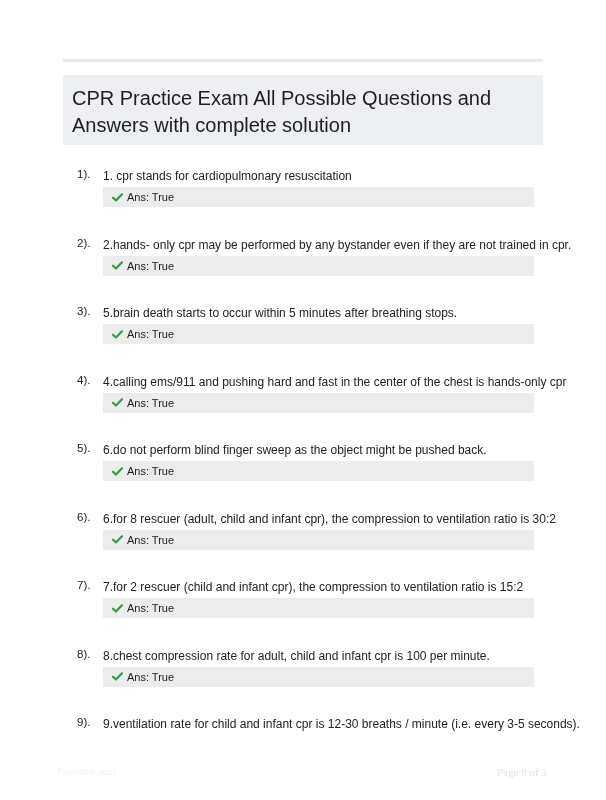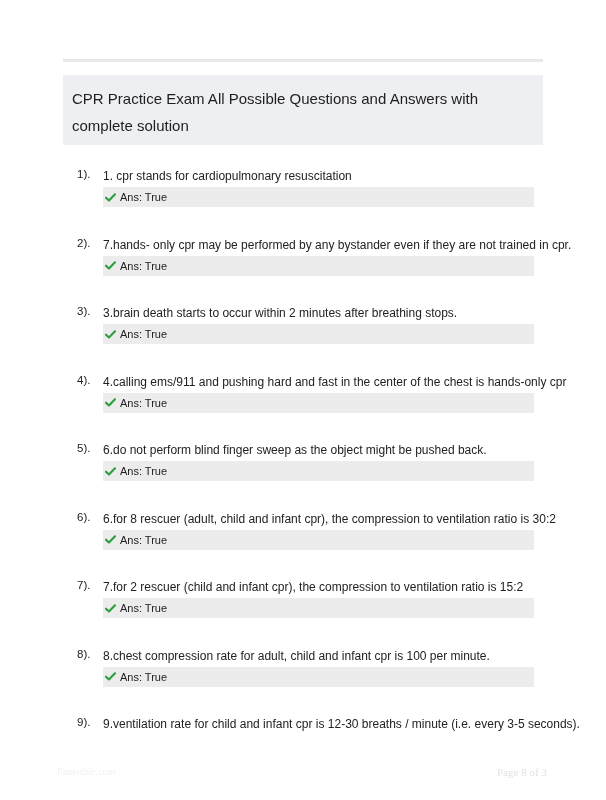--- a/index.html
+++ b/index.html
@@ -8,33 +8,33 @@
       font-family: "Liberation Sans", sans-serif; color: #222;
     }
     .top-rule {
       position: absolute; left: 63px; top: 59px; width: 480px; height: 3px; background: #e9e9ec;
     }
     .title-box {
       position: absolute; left: 63px; top: 75px; width: 480px; height: 70px;
       background: #eeeff2; box-sizing: border-box; padding: 10px 10px 0 9px;
     }
     .title-box h1 {
-      margin: 0; font-weight: normal; font-size: 15px; line-height: 27px; color: #1e1e1e;
+      margin: 0; font-weight: normal; font-size: 20px; line-height: 27px; color: #1e1e1e;
     }
     .list { position: absolute; left: 0; top: 0; }
     .item { position: absolute; left: 0; width: 606px; }
     .num {
       position: absolute; left: 77px; top: 0; font-size: 11.5px; color: #222;
     }
     .q {
       position: absolute; left: 103px; top: 1px; font-size: 12px; color: #222; white-space: nowrap;
     }
     .ans {
       position: absolute; left: 103px; top: 19px; width: 431px; height: 20px;
-      background: #ececec; box-sizing: border-box; padding-left: 2px;
+      background: #ececec; box-sizing: border-box; padding-left: 9px;
       display: flex; align-items: center; font-size: 11px; color: #222;
     }
     .check { width: 11px; height: 9px; margin-right: 4px; display: inline-block; }
     .footer-left {
       position: absolute; left: 57px; top: 766px; font-size: 10px; color: #f1f1f1;
       font-family: "Liberation Serif", serif;
     }
     .footer-right {
       position: absolute; left: 497px; top: 766px; font-size: 11px; color: #e2e2e2;
       font-family: "Liberation Serif", serif;
@@ -57,32 +57,32 @@
     <div class="ans">
       <svg class="check" viewBox="0 0 12 10">
           <path d="M1 5.2 L4.3 8.3 L11 1.5" fill="none" stroke="#2e9e3e" stroke-width="2.4" stroke-linecap="round" stroke-linejoin="round"></path>
         </svg>
       <span>Ans: True</span>
     </div>
   </div>
 
   <div class="item" style="top:236.5px">
     <span class="num">2).</span>
-    <span class="q">7.hands- only cpr may be performed by any bystander even if they are not trained in cpr.</span>
+    <span class="q">2.hands- only cpr may be performed by any bystander even if they are not trained in cpr.</span>
     <div class="ans">
       <svg class="check" viewBox="0 0 12 10">
           <path d="M1 5.2 L4.3 8.3 L11 1.5" fill="none" stroke="#2e9e3e" stroke-width="2.4" stroke-linecap="round" stroke-linejoin="round"></path>
         </svg>
       <span>Ans: True</span>
     </div>
   </div>
 
   <div class="item" style="top:305px">
     <span class="num">3).</span>
-    <span class="q">3.brain death starts to occur within 2 minutes after breathing stops.</span>
+    <span class="q">5.brain death starts to occur within 5 minutes after breathing stops.</span>
     <div class="ans">
       <svg class="check" viewBox="0 0 12 10">
           <path d="M1 5.2 L4.3 8.3 L11 1.5" fill="none" stroke="#2e9e3e" stroke-width="2.4" stroke-linecap="round" stroke-linejoin="round"></path>
         </svg>
       <span>Ans: True</span>
     </div>
   </div>
 
   <div class="item" style="top:373.5px">
     <span class="num">4).</span>

